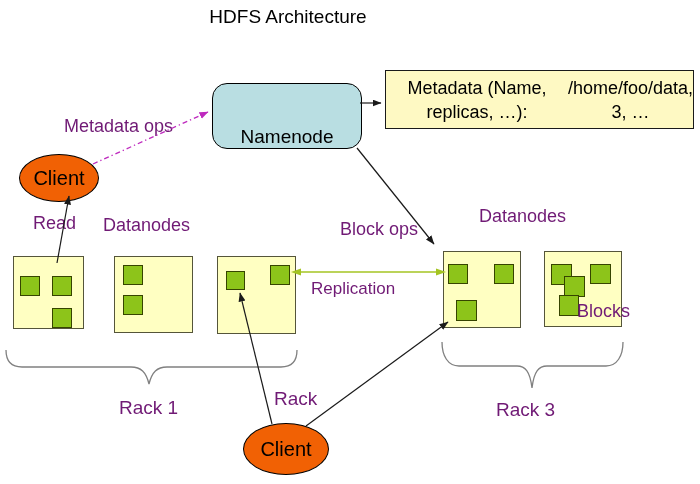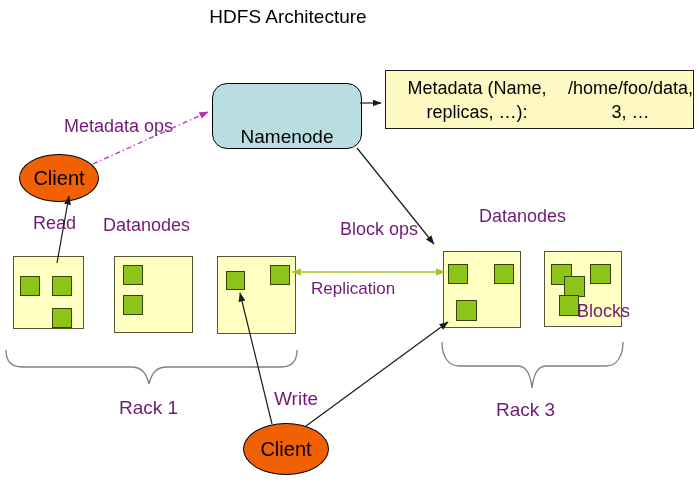--- a/index.html
+++ b/index.html
@@ -116,21 +116,21 @@
     <span>Client</span>
   </div>
 
   <div class="lbl l-metadata-ops">Metadata ops</div>
   <div class="lbl l-block-ops">Block ops</div>
   <div class="lbl l-read">Read</div>
   <div class="lbl l-datanodes-1">Datanodes</div>
   <div class="lbl l-datanodes-2">Datanodes</div>
   <div class="lbl l-replication">Replication</div>
   <div class="lbl l-blocks">Blocks</div>
-  <div class="lbl l-write">Write</div>
+  <div class="lbl l-write">Rack</div>
   <div class="lbl l-rack1">Rack 1</div>
   <div class="lbl l-rack2">Rack 3</div>
 
   <svg class="overlay" width="700" height="484">
     <defs>
       <marker id="ah-black" markerUnits="userSpaceOnUse" markerWidth="10" markerHeight="8" refX="8.5" refY="3.5" orient="auto">
         <path d="M0,0 L9,3.5 L0,7 Z" class="mk-black"></path>
       </marker>
       <marker id="ah-magenta" markerUnits="userSpaceOnUse" markerWidth="10" markerHeight="8" refX="8.5" refY="3.5" orient="auto">
         <path d="M0,0 L9,3.5 L0,7 Z" class="mk-magenta"></path>

